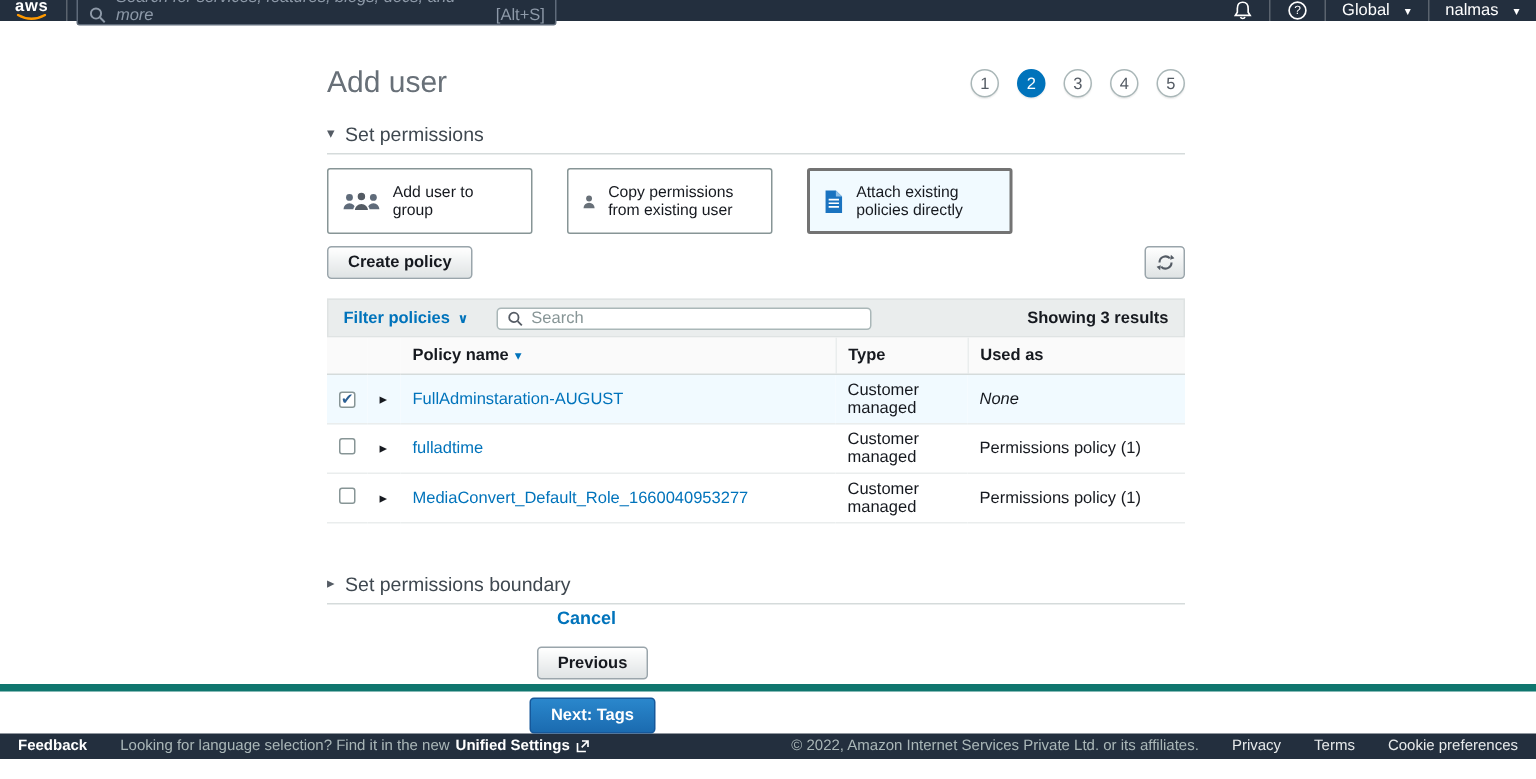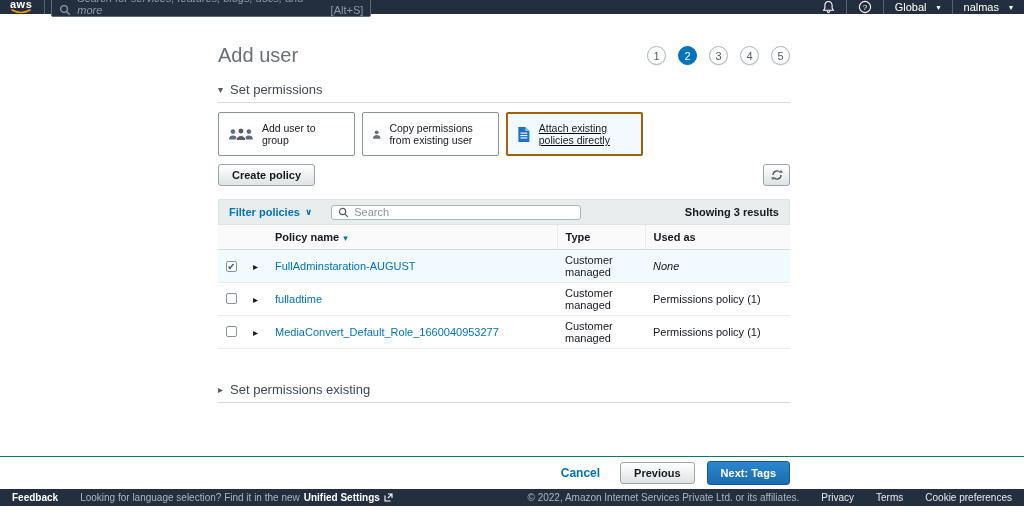--- a/index.html
+++ b/index.html
@@ -34,25 +34,25 @@
   .steps { display:flex; gap:12px; }
   .step { width:19px; height:19px; border-radius:50%; border:1px solid #aab7b8; background:#fff;
     color:#545b64; font-size:11px; display:flex; align-items:center; justify-content:center;
     cursor:pointer; box-shadow:0 1px 1px rgba(0,0,0,.08); }
   .step.active { background:#0073bb; border-color:#0073bb; color:#fff; }
 
   .section-head { margin-top:15px; font-size:13px; color:#3f4850; padding-bottom:5px;
     border-bottom:1px solid #d5dbdb; display:flex; align-items:center; gap:7px; cursor:pointer; }
   .section-head .tri { font-size:10px; color:#545b64; }
 
-  .cards { display:flex; gap:7px; margin-top:9px; }
+  .cards { display:flex; gap:23px; margin-top:9px; }
   .card { width:137px; height:44px; border:1px solid #879596; border-radius:2px; background:#fff;
     display:flex; align-items:center; gap:8px; padding:0 9px; cursor:pointer; }
   .card .lbl { font-size:10.5px; color:#16191f; line-height:12px; }
-  .card.selected { border:2px solid #a16207; background:#f1faff;text-decoration:underline; }
+  .card.selected { border:2px solid #737373; background:#f1faff; }
 
   .create-row { margin-top:8px; display:flex; justify-content:space-between; align-items:center; }
   .btn-gray { font-size:11px; font-weight:bold; color:#16191f; padding:4px 13px;
     border:1px solid #9aa5ab; border-radius:3px; background:linear-gradient(#fff,#dfe3e4);
     cursor:pointer; font-family:inherit; }
   .btn-icon { width:27px; height:22px; display:flex; align-items:center; justify-content:center;
     border:1px solid #9aa5ab; border-radius:3px; background:linear-gradient(#fff,#dfe3e4); cursor:pointer; }
 
   .filter-bar { margin-top:13px; height:26px; background:#eaeded; border:1px solid #dfe3e3;
     display:flex; align-items:center; padding:0 10px; }
@@ -77,22 +77,22 @@
     background:#fff; display:inline-flex; align-items:center; justify-content:center;
     font-size:10px; color:#2b5f94; cursor:pointer; line-height:1; }
   .expander { color:#16191f; font-size:10px; cursor:pointer; }
   .plink { color:#0073bb; cursor:pointer; }
   .muted-italic { color:#879596; font-style:italic; }
   .sort { color:#0073bb; font-size:9px; margin-left:4px; }
 
   .boundary-head { margin-top:33px; }
 
   
-  .action-bar { height:33px; border-top:1px solid #0f766e; display:flex; align-items:center;
-    justify-content:flex-end; padding-right:234px; gap:12px; }
+  .action-bar { height:33px; border-top:5px solid #0f766e; display:flex; align-items:center;
+    justify-content:flex-end; padding-right:234px; gap:12px;flex-direction:column; }
   .link-blue { color:#0073bb; font-size:12px; font-weight:bold; cursor:pointer; margin-right:8px; }
   .btn-primary { font-size:11px; font-weight:bold; color:#fff; padding:5px 13px;
     border:1px solid #16589a; border-radius:3px; background:linear-gradient(#2a87cc,#1b6bb0);
     cursor:pointer; font-family:inherit; }
 
   
   .footer { height:17px; background:#232f3e; display:flex; align-items:center;
     padding:0 12px; font-size:10px; color:#aab7b8; }
   .footer .fb { color:#fff; font-weight:bold; cursor:pointer; }
   .footer .lang { margin-left:22px; display:flex; align-items:center; gap:4px; }
@@ -263,21 +263,21 @@
           <td><span class="expander">▸</span></td>
           <td><span class="plink">MediaConvert_Default_Role_1660040953277</span></td>
           <td>Customer managed</td>
           <td>Permissions policy (1)</td>
         </tr>
       </tbody>
     </table>
 
     <div class="section-head boundary-head">
       <span class="tri">▸</span>
-      <span>Set permissions existing</span>
+      <span>Set permissions boundary</span>
     </div>
 
   </div>
 </div>
 
 <div class="action-bar">
   <span class="link-blue">Cancel</span>
   <button class="btn-gray">Previous</button>
   <button class="btn-primary">Next: Tags</button>
 </div>

